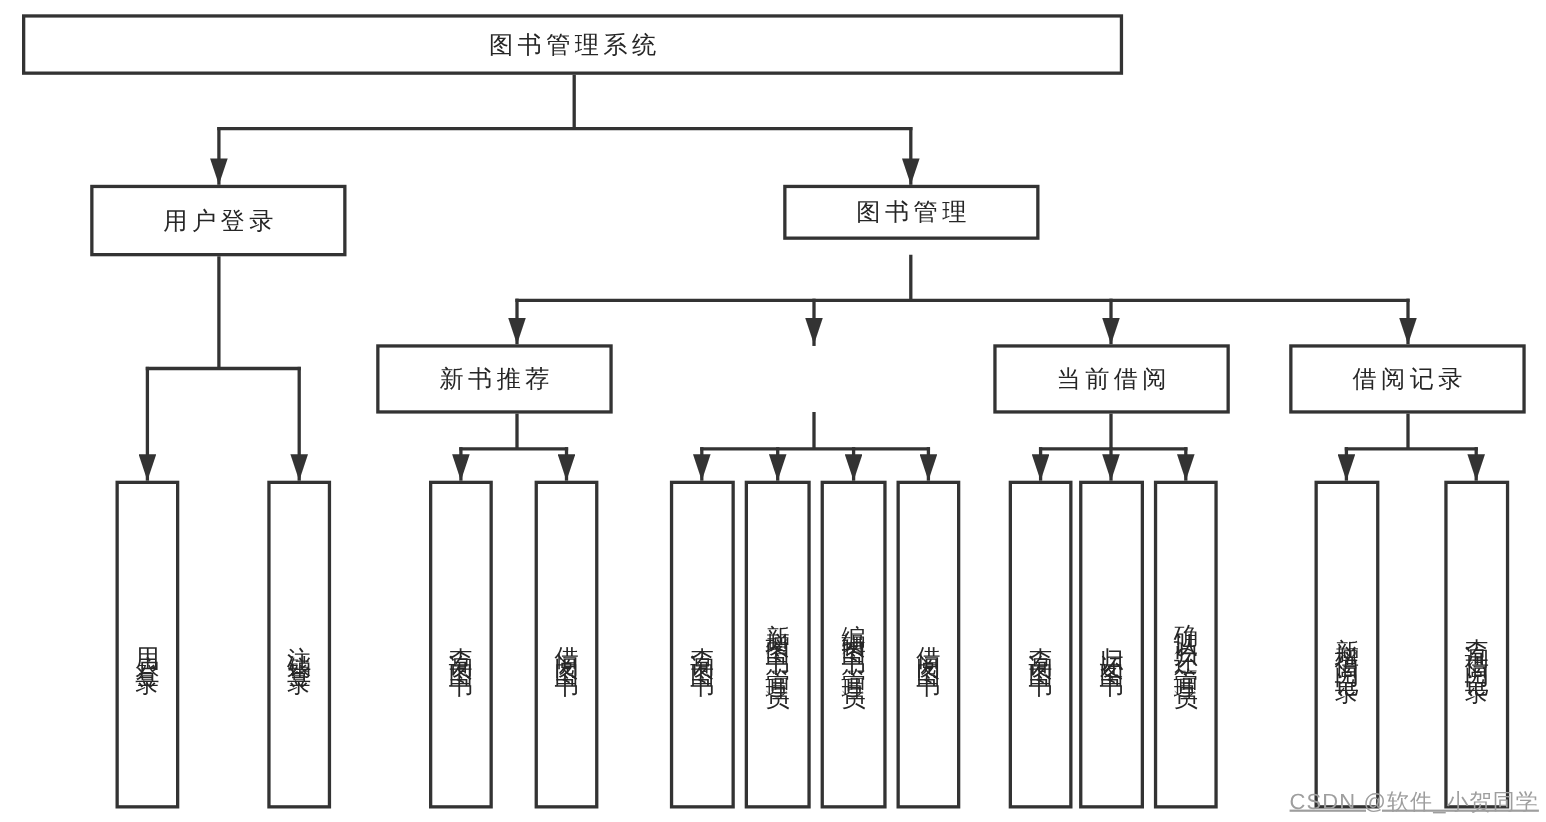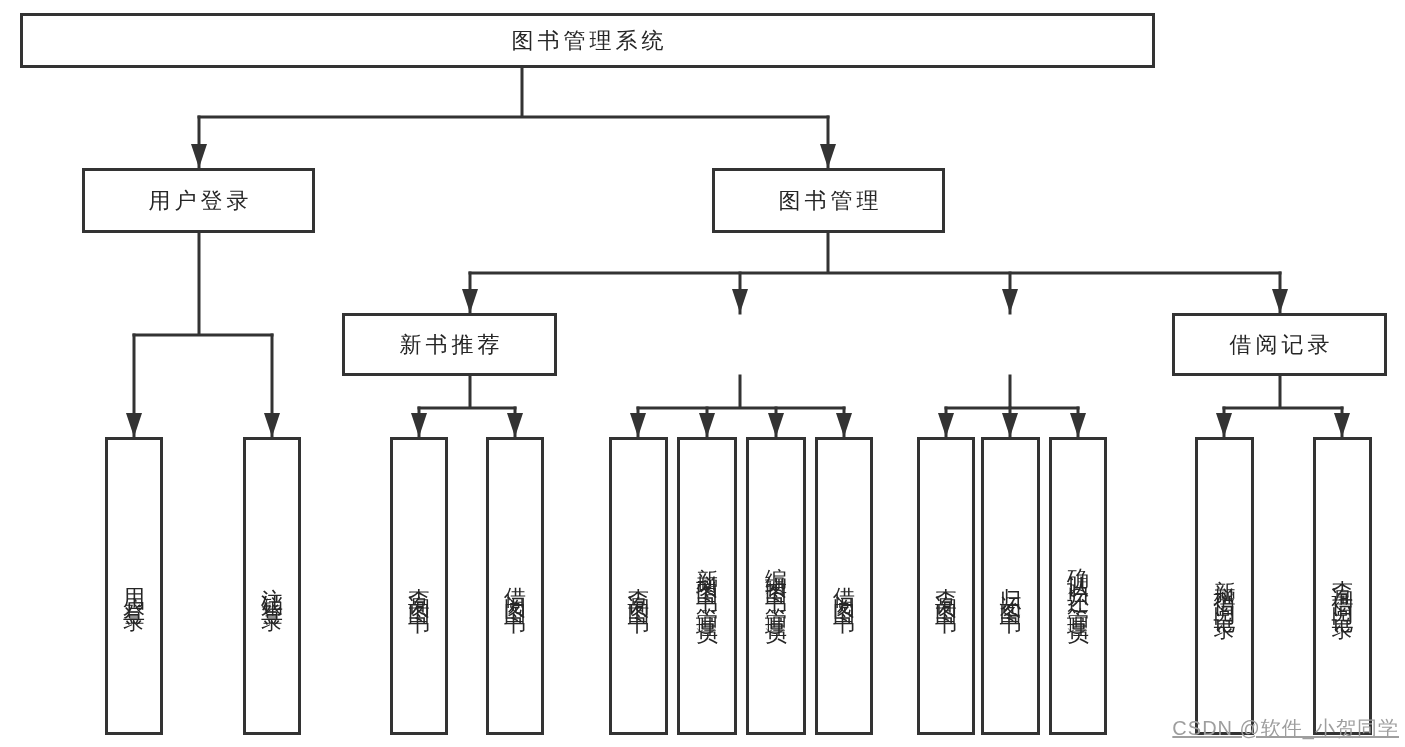--- a/index.html
+++ b/index.html
@@ -76,33 +76,36 @@
     <path d="M1010,376 V408 M946,408 H1078"></path>
     <path d="M946,408 V437" marker-end="url(#arrow)"></path>
     <path d="M1010,408 V437" marker-end="url(#arrow)"></path>
     <path d="M1078,408 V437" marker-end="url(#arrow)"></path>
 
     <path d="M1280,376 V408 M1224,408 H1342"></path>
     <path d="M1224,408 V437" marker-end="url(#arrow)"></path>
     <path d="M1342,408 V437" marker-end="url(#arrow)"></path>
   </svg>
 
-  <div class="box h" style="left:20px;top:13px;width:1135px;height:55px">
+  <div class="box h" style="left:20px;top:13px;width:1001px;height:55px">
     <span>图书管理系统</span>
   </div>
 
   <div class="box h" style="left:82px;top:168px;width:233px;height:65px">
     <span>用户登录</span>
   </div>
-  <div class="box h" style="left:712px;top:168px;width:233px;height:65px">
+  <div class="box h" style="left:712px;top:168px;width:233px;height:50px">
     <span>图书管理</span>
   </div>
 
   <div class="box h" style="left:342px;top:313px;width:215px;height:63px">
     <span>新书推荐</span>
+  </div>
+  <div class="box h" style="left:903px;top:313px;width:215px;height:63px">
+    <span>当前借阅</span>
   </div>
   <div class="box h" style="left:1172px;top:313px;width:215px;height:63px">
     <span>借阅记录</span>
   </div>
 
   <div class="box" style="left:105px;top:437px;width:58px;height:298px">
     <span class="vtext">用户登录</span>
   </div>
   <div class="box" style="left:243px;top:437px;width:58px;height:298px">
     <span class="vtext">注销登录</span>

